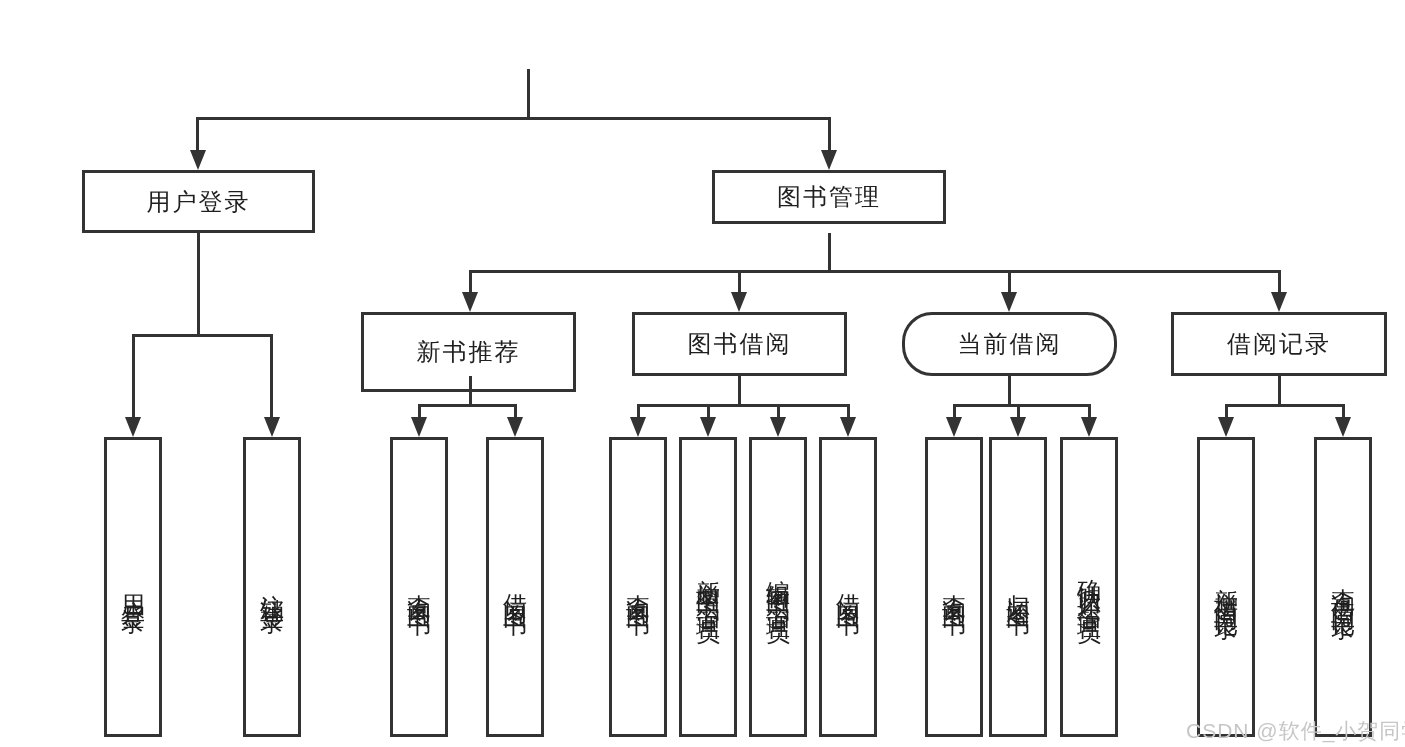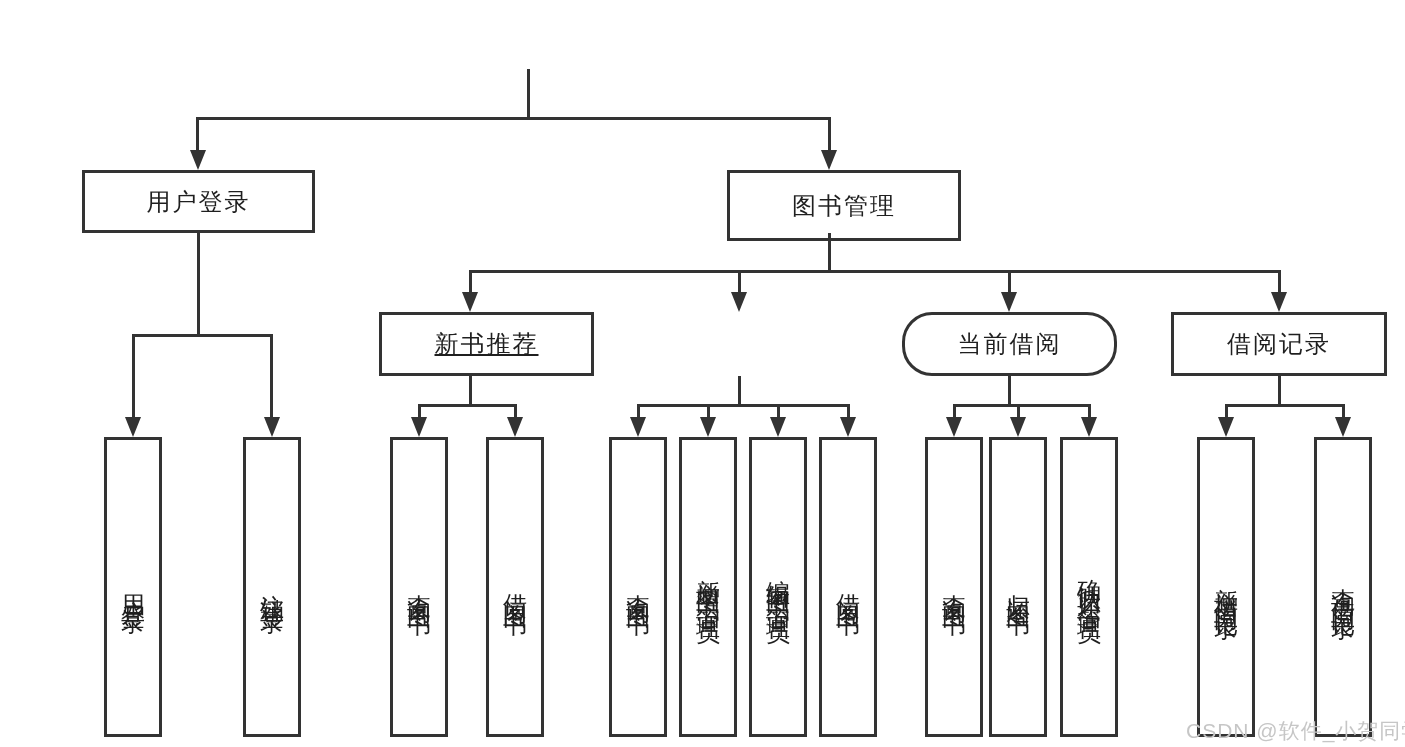--- a/index.html
+++ b/index.html
@@ -66,41 +66,42 @@
 
 
   <div class="vline" style="left:527px; top:69px; height:49px;"></div>
   <div class="hline" style="left:197px; top:117px; width:634px;"></div>
   <div class="vline" style="left:196px; top:117px; height:34px;"></div>
   <div class="arrow" style="left:190px; top:150px;"></div>
   <div class="vline" style="left:828px; top:117px; height:34px;"></div>
   <div class="arrow" style="left:821px; top:150px;"></div>
 
   <div class="node" style="left:82px; top:170px; width:233px; height:63px;">用户登录</div>
-  <div class="node" style="left:712px; top:170px; width:234px; height:71px;margin-left:15px;">图书管理</div>
+  <div class="node" style="left:712px; top:170px; width:234px; height:54px;">图书管理</div>
 
   <div class="vline" style="left:197px; top:233px; height:103px;"></div>
   <div class="hline" style="left:132px; top:334px; width:140px;"></div>
   <div class="vline" style="left:132px; top:334px; height:84px;"></div>
   <div class="arrow" style="left:125px; top:417px;"></div>
   <div class="vline" style="left:270px; top:334px; height:84px;"></div>
   <div class="arrow" style="left:264px; top:417px;"></div>
 
   <div class="vline" style="left:828px; top:233px; height:40px;"></div>
   <div class="hline" style="left:469px; top:270px; width:812px;"></div>
   <div class="vline" style="left:469px; top:270px; height:24px;"></div>
   <div class="arrow" style="left:462px; top:292px;"></div>
   <div class="vline" style="left:738px; top:270px; height:24px;"></div>
   <div class="arrow" style="left:731px; top:292px;"></div>
   <div class="vline" style="left:1008px; top:270px; height:24px;"></div>
   <div class="arrow" style="left:1001px; top:292px;"></div>
   <div class="vline" style="left:1278px; top:270px; height:24px;"></div>
   <div class="arrow" style="left:1271px; top:292px;"></div>
 
-  <div class="node" style="left:379px; top:312px; width:215px; height:64px;text-decoration:underline;">新书推荐</div>
+  <div class="node" style="left:361px; top:312px; width:215px; height:80px;">新书推荐</div>
+  <div class="node" style="left:632px; top:312px; width:215px; height:64px;">图书借阅</div>
   <div class="node" style="left:902px; top:312px; width:215px; height:64px;border-radius:30px;">当前借阅</div>
   <div class="node" style="left:1171px; top:312px; width:216px; height:64px;">借阅记录</div>
 
   <div class="vline" style="left:469px; top:376px; height:30px;"></div>
   <div class="hline" style="left:418px; top:404px; width:98px;"></div>
   <div class="vline" style="left:418px; top:404px; height:14px;"></div>
   <div class="arrow" style="left:411px; top:417px;"></div>
   <div class="vline" style="left:514px; top:404px; height:14px;"></div>
   <div class="arrow" style="left:507px; top:417px;"></div>
 

